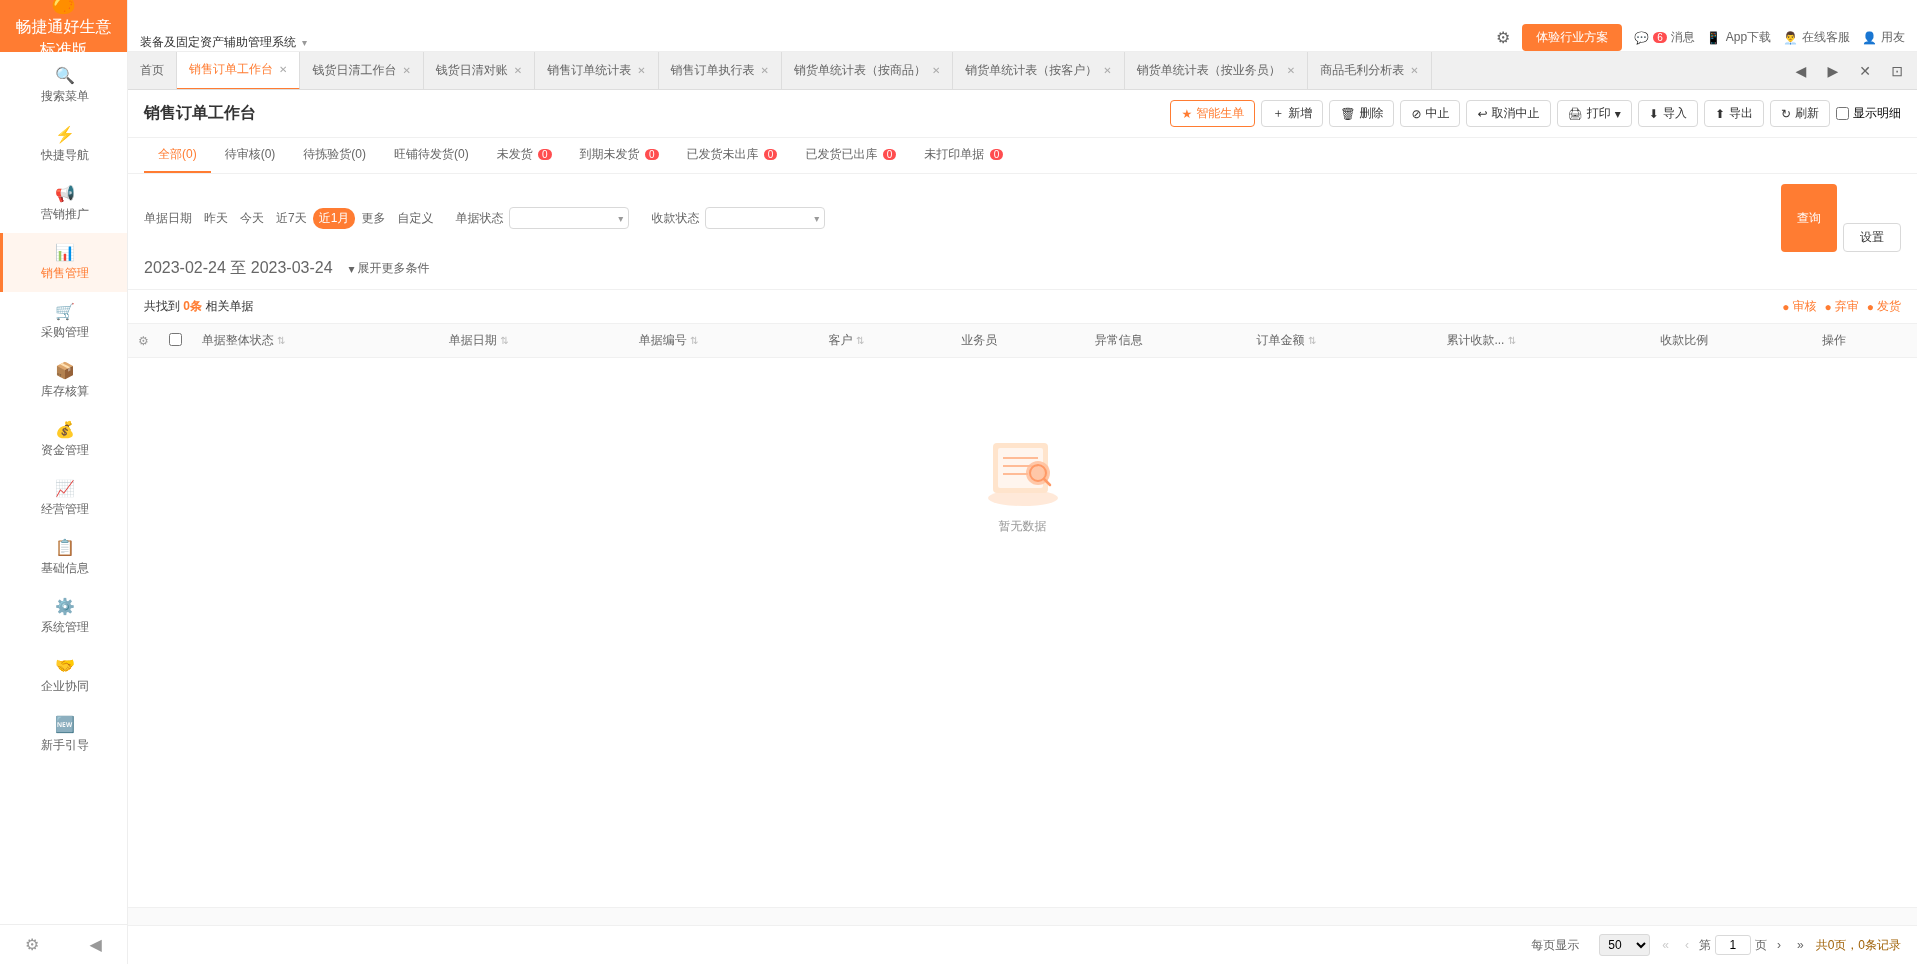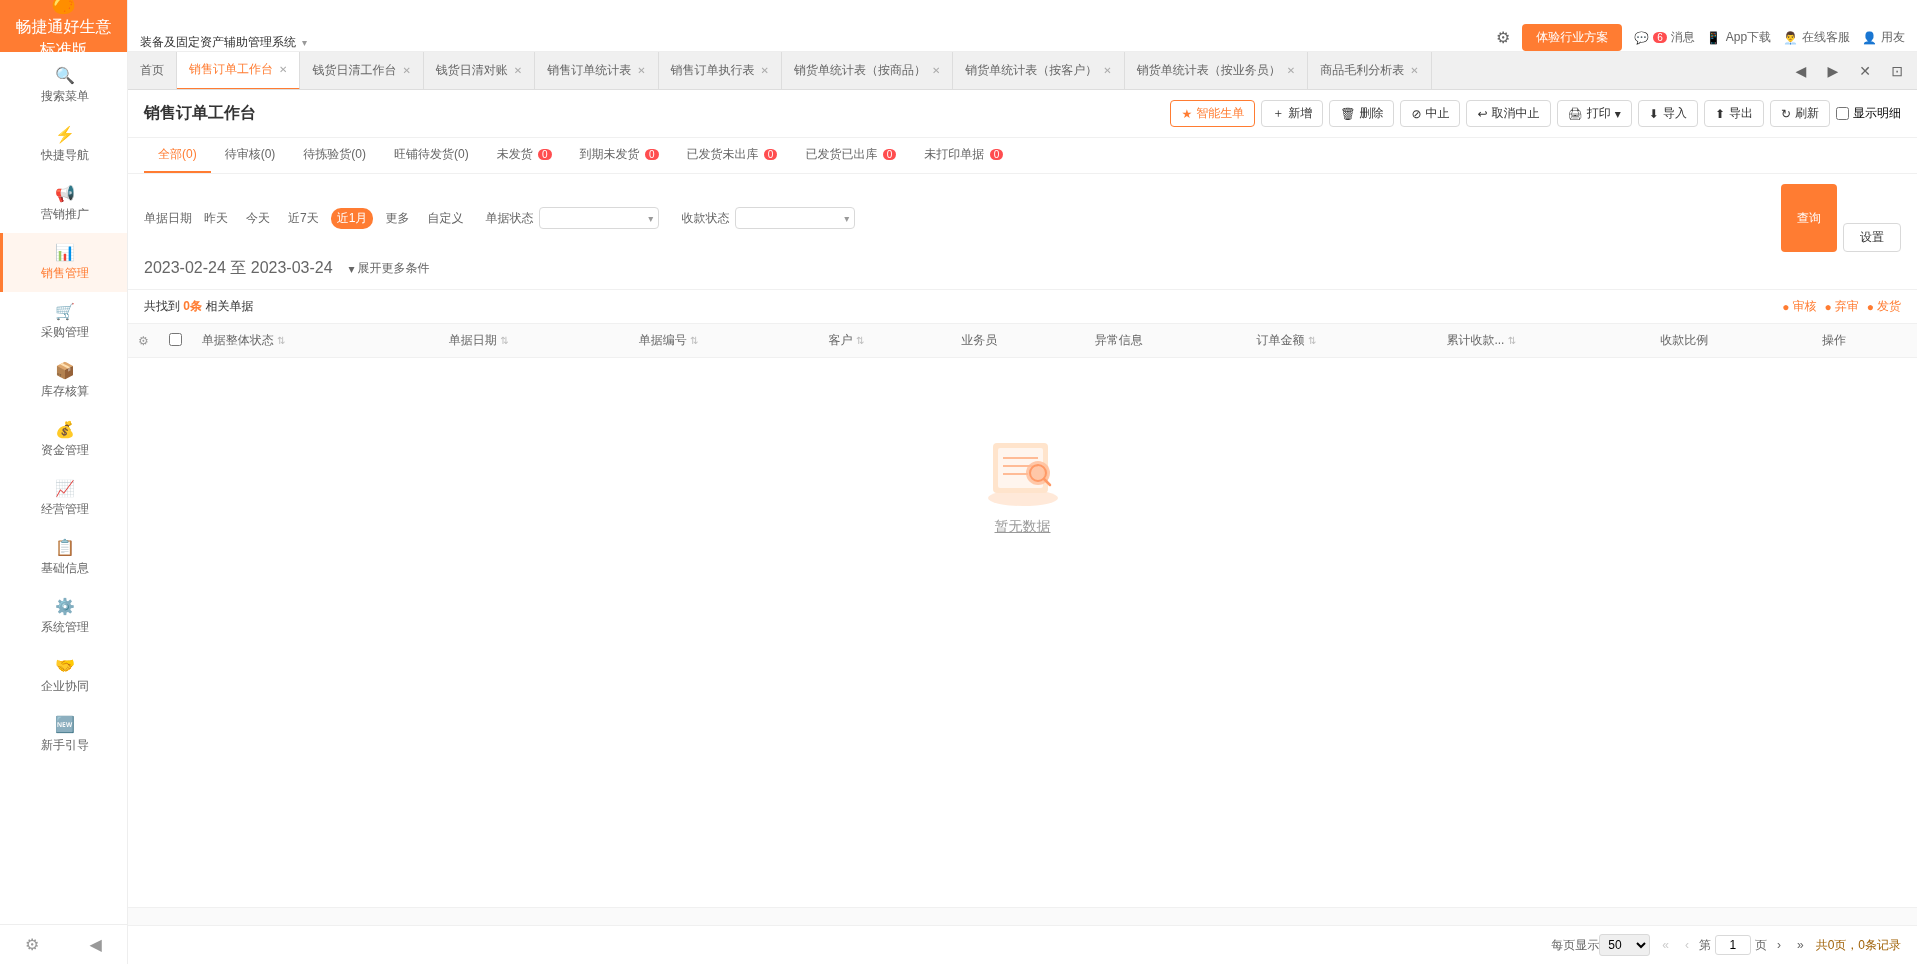--- a/index.html
+++ b/index.html
@@ -51,21 +51,21 @@
     .sub-tabs { display: flex; align-items: center; padding: 0 16px; border-bottom: 1px solid #f0f0f0; flex-shrink: 0; background: #fff; }
     .sub-tab { padding: 8px 14px; cursor: pointer; color: #666; border-bottom: 2px solid transparent; font-size: 12px; white-space: nowrap; }
     .sub-tab.active { color: #ff7c32; border-bottom-color: #ff7c32; }
     .sub-tab .badge-red { background: #ff4d4f; color: #fff; border-radius: 8px; padding: 0 4px; font-size: 10px; margin-left: 2px; }
 
     
     .filter-area { padding: 10px 16px; border-bottom: 1px solid #f0f0f0; flex-shrink: 0; background: #fff; }
     .filter-row { display: flex; align-items: center; gap: 16px; flex-wrap: wrap; }
     .filter-item { display: flex; align-items: center; gap: 6px; }
     .filter-label { color: #666; white-space: nowrap; }
-    .filter-date-group { display: flex; gap: 6px; align-items: center; }
+    .filter-date-group { display: flex; align-items: center; }
     .filter-date-btn { color: #666; cursor: pointer; padding: 2px 6px; border-radius: 3px; font-size: 12px; }
     .filter-date-btn.active { background: #ff7c32; color: #fff; border-radius: 10px; }
     .filter-date-range { color: #333; font-size: 16px; }
     .filter-select { border: 1px solid #d9d9d9; border-radius: 4px; padding: 3px 24px 3px 8px; color: #333; background: #fff; cursor: pointer; min-width: 120px; appearance: none; position: relative; }
     .filter-select-wrap { position: relative; display: inline-block; }
     .filter-select-wrap::after { content: '▾'; position: absolute; right: 6px; top: 50%; transform: translateY(-50%); color: #999; pointer-events: none; font-size: 10px; }
     .btn-expand { color: #666; cursor: pointer; display: flex; align-items: center; gap: 3px; border: none; background: none; font-size: 12px; }
     .btn-query { background: #ff7c32; color: #fff; border: none; padding: 5px 16px; border-radius: 4px; cursor: pointer; }
     .btn-setting { background: #fff; border: 1px solid #d9d9d9; color: #333; padding: 5px 16px; border-radius: 4px; cursor: pointer; margin-top: 39px; }
     .filter-right { margin-left: auto; display: flex; gap: 6px; }
@@ -80,25 +80,25 @@
 
     table { width: 100%; border-collapse: collapse; }
     thead tr { background: #fafafa; }
     th { padding: 8px 10px; text-align: left; border-bottom: 1px solid #f0f0f0; color: #666; font-weight: normal; white-space: nowrap; position: relative; }
     th .sort-icon { font-size: 10px; color: #bbb; }
     .th-checkbox { width: 30px; }
     .col-gear { width: 30px; color: #999; cursor: pointer; }
 
     
     .empty-state { display: flex; flex-direction: column; align-items: center; justify-content: center; padding: 60px 0; }
-    .empty-text { color: #999; font-size: 14px; text-decoration: underline; }
+    .empty-text { color: #999; font-size: 12px; }
 
     
     .pagination { display: flex; align-items: center; justify-content: flex-end; padding: 8px 16px; border-top: 1px solid #f0f0f0; gap: 6px; flex-shrink: 0; background: #fff; }
-    .pagination .per-page { display: flex; align-items: center; gap: 0; color: #666; }
+    .pagination .per-page { display: flex; align-items: center; gap: 20px; color: #666; }
     .pagination select { border: 1px solid #d9d9d9; border-radius: 3px; padding: 2px 4px; }
     .pagination .pag-btns { display: flex; align-items: center; gap: 4px; }
     .pag-btn { border: none; background: none; cursor: pointer; color: #666; padding: 3px 6px; }
     .pag-btn:disabled { color: #ccc; cursor: not-allowed; }
     .pag-current { display: flex; align-items: center; gap: 4px; color: #666; }
     .pag-current input { width: 36px; border: 1px solid #d9d9d9; border-radius: 3px; text-align: center; padding: 2px 4px; }
     .pag-total { color: #a16207; }
 
     
     .scroll-area { height: 18px; border-top: 1px solid #f0f0f0; background: #fafafa; overflow-x: auto; overflow-y: hidden; flex-shrink: 0; }

